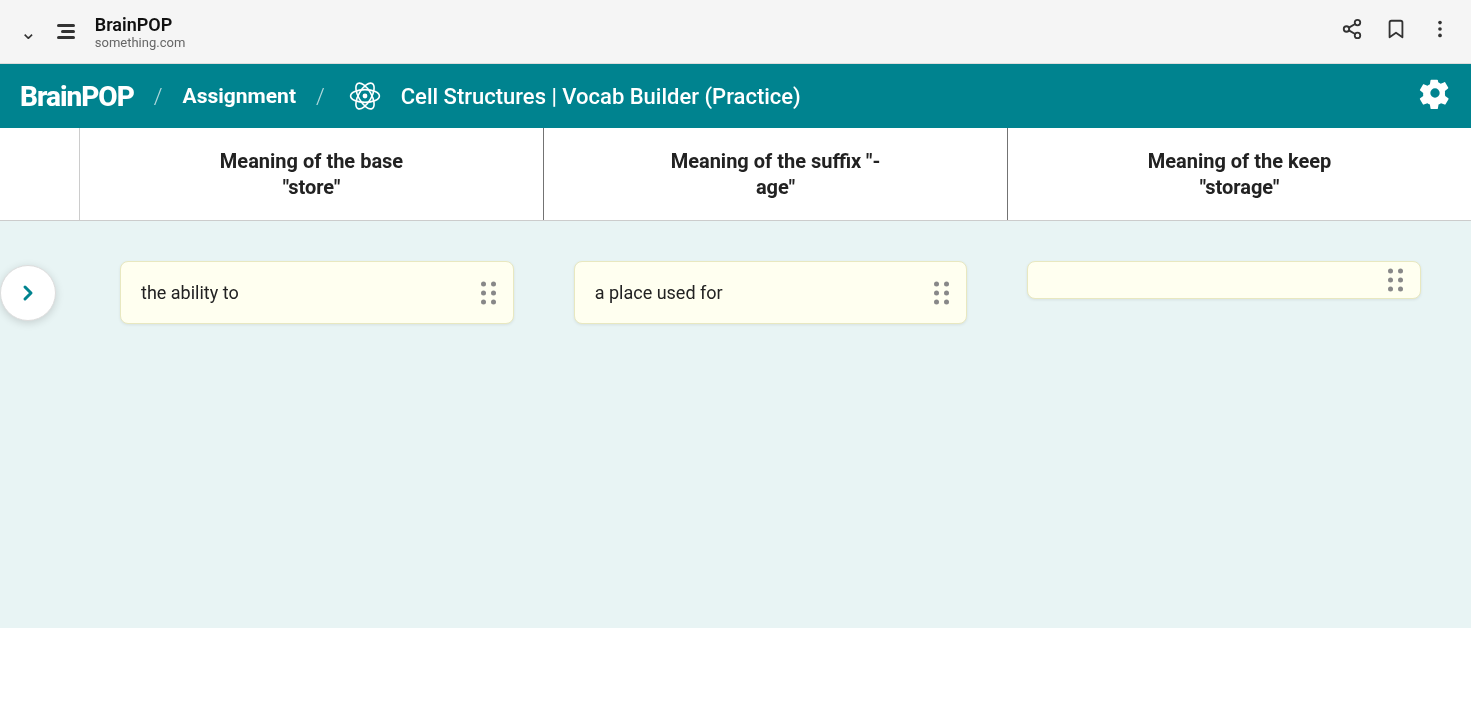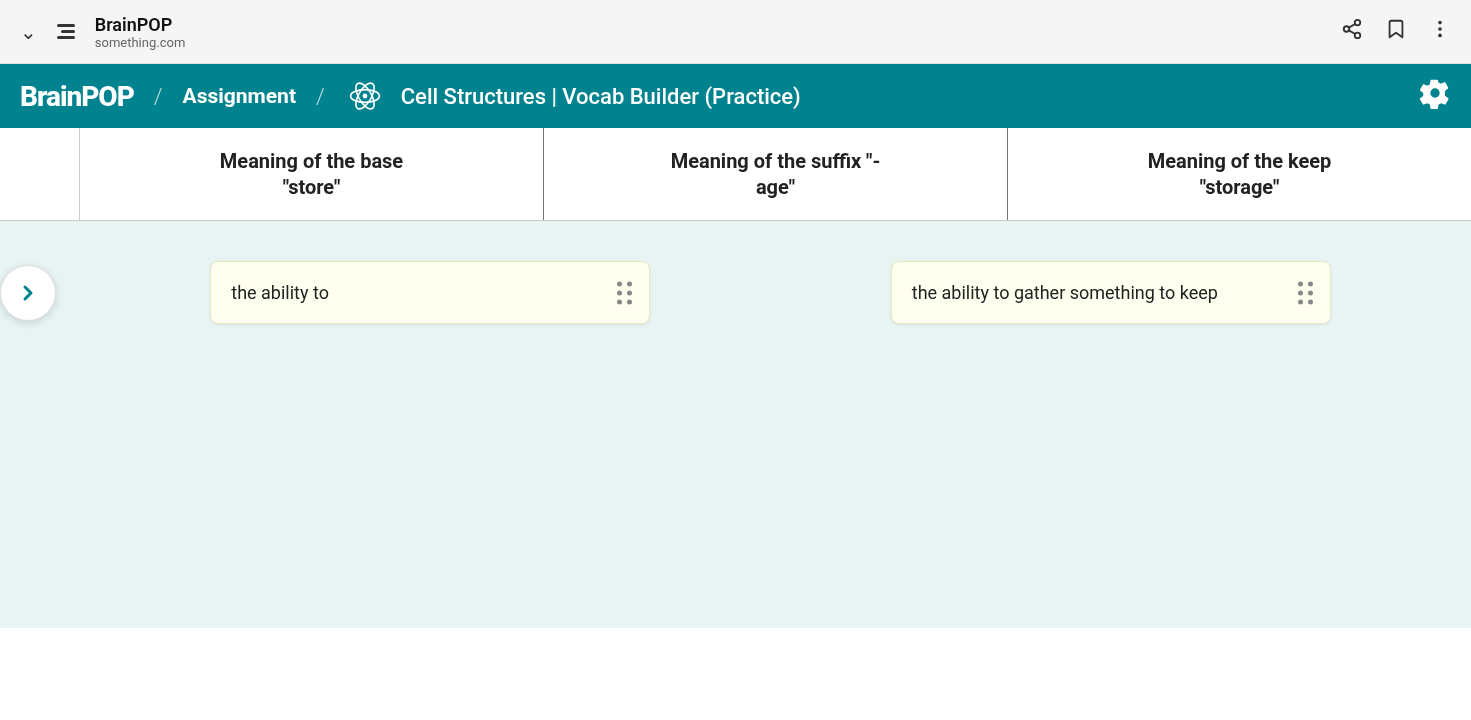--- a/index.html
+++ b/index.html
@@ -312,30 +312,42 @@
             <span></span>
               <span></span>
             <span></span>
               <span></span>
             <span></span>
               <span></span>
           </div>
         </div>
       </div>
 
-
       <div class="drag-column">
         <div class="drag-card">
-          <span>the ability to gather something to keep</span>
+          <span>a place used for</span>
           <div class="drag-handle">
             <span></span>
               <span></span>
             <span></span>
               <span></span>
             <span></span>
               <span></span>
           </div>
         </div>
       </div>
+
+      <div class="drag-column">
+        <div class="drag-card">
+          <div class="drag-handle">
+            <span></span>
+              <span></span>
+            <span></span>
+              <span></span>
+            <span></span>
+              <span></span>
+          </div>
+        </div>
+      </div>
     </div>
   </div>
 
 </div>
 
 </body></html>

